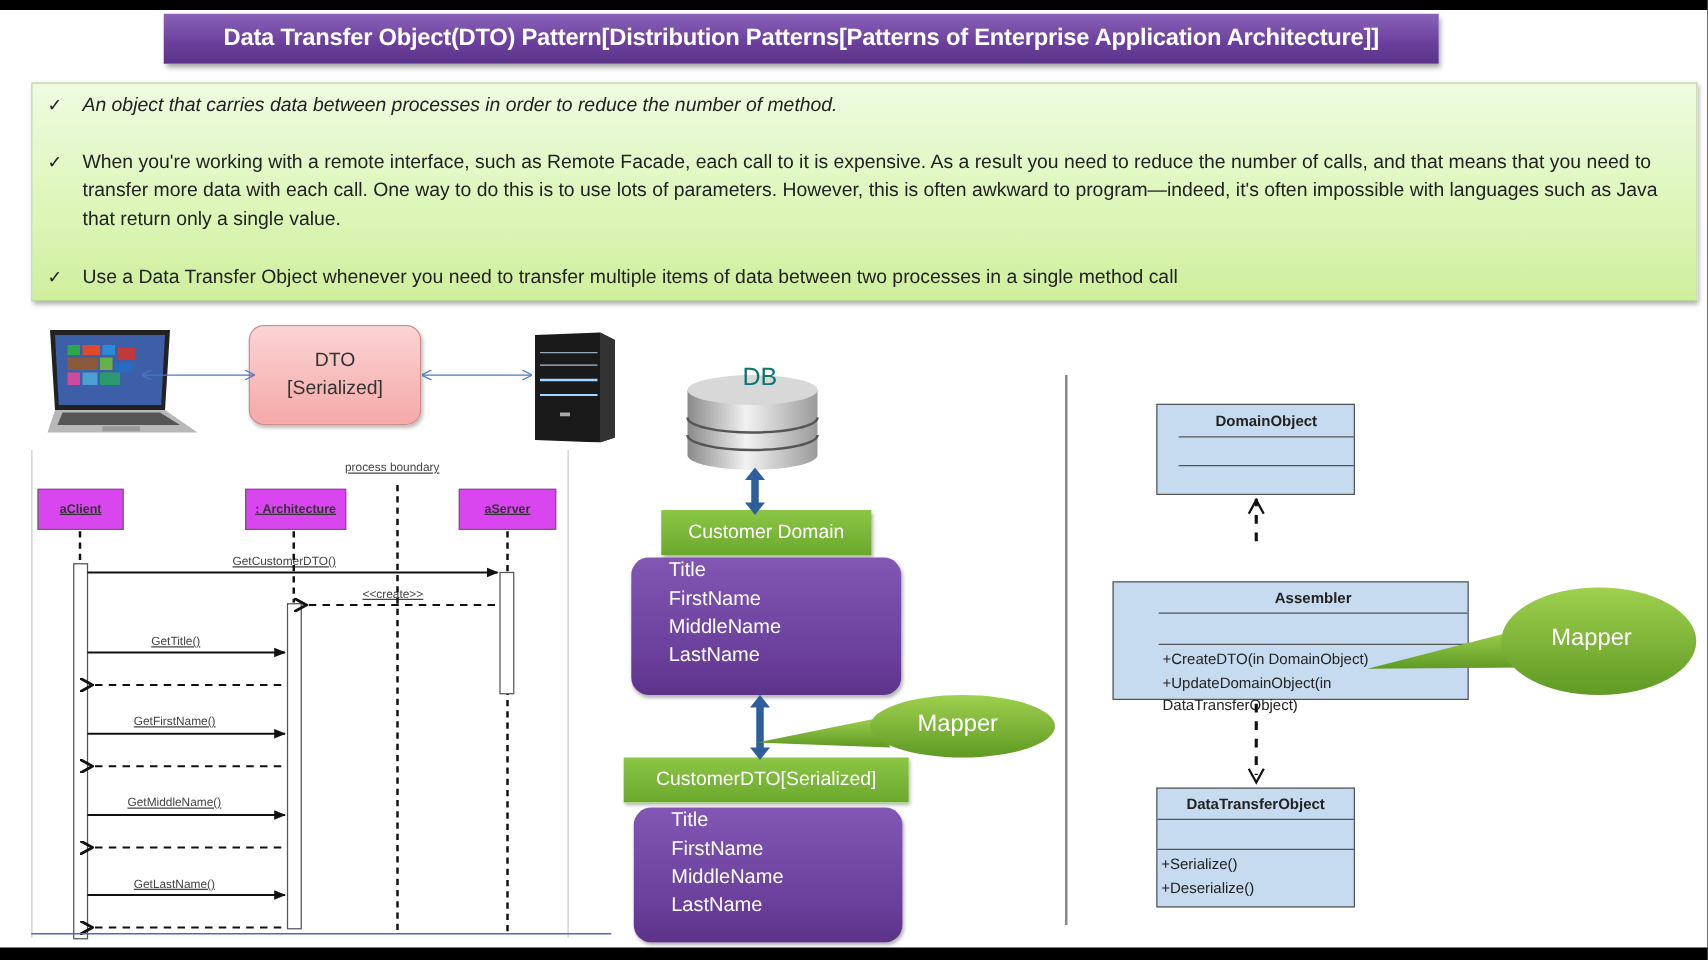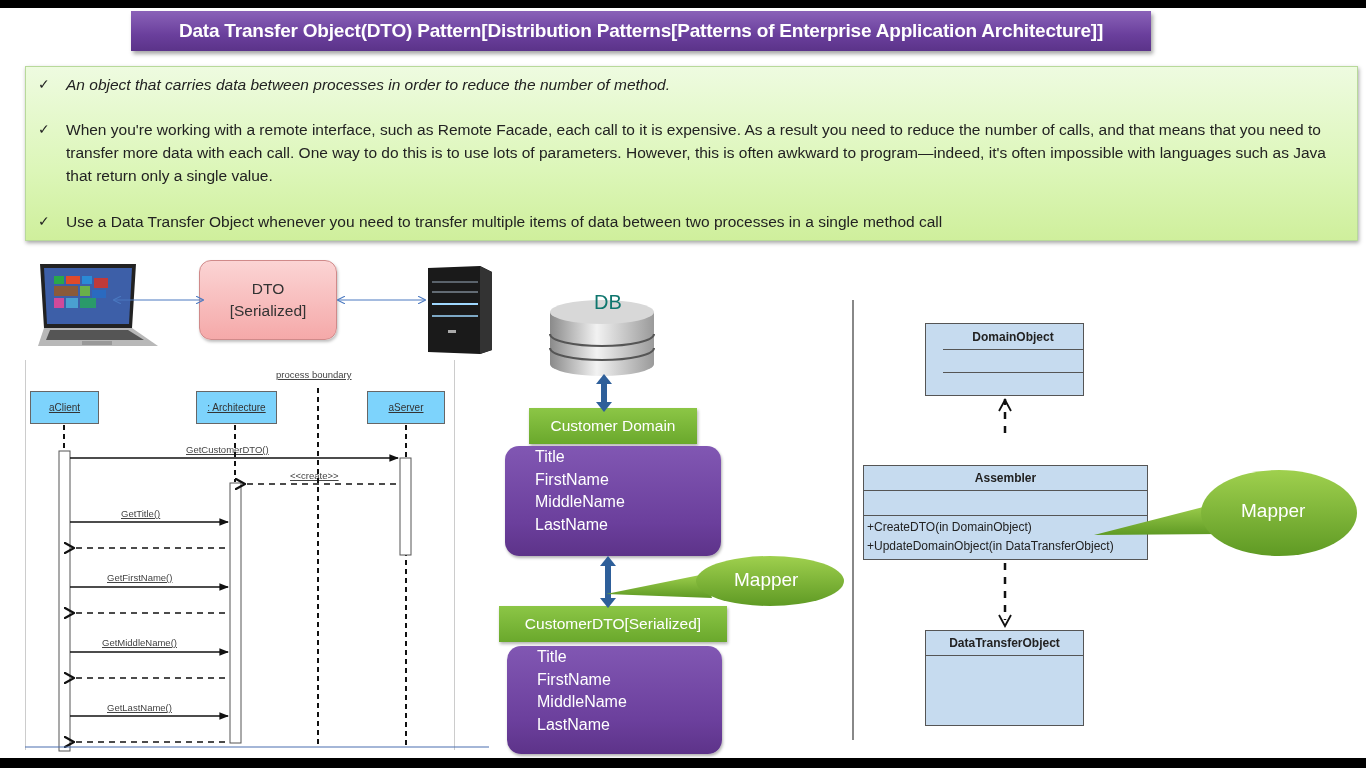--- a/index.html
+++ b/index.html
@@ -39,23 +39,23 @@
     box-shadow: 1px 2px 3px rgba(0,0,0,0.25);
     display: flex; flex-direction: column; align-items: center; justify-content: center;
     font-size: 15.5px; color: #333; line-height: 22px;
   }
   svg.overlay { position: absolute; left: 0; top: 0; width: 1366px; height: 750px; pointer-events: none; }
 
   
   .seq-frame { position: absolute; left: 25px; top: 352px; width: 430px; height: 390px; border-left: 1px solid #ccc; border-right: 1px solid #ccc; }
   .seq-label { position: absolute; font-size: 9.5px; color: #444; white-space: nowrap; text-decoration: underline; }
   .lifeline-box {
-    position: absolute; height: 33px; background: #7dd3fc; border: 1.5px solid #666;
+    position: absolute; height: 33px; background: #d946ef; border: 1.5px solid #666;
     display: flex; align-items: center; justify-content: center;
-    font-size: 10px; color: #333; text-decoration: underline;
+    font-size: 10px; color: #333; text-decoration: underline; font-weight: bold;
   }
 
   
   .db-label { position: absolute; left: 594px; top: 283px; font-size: 20px; color: #0f766e; }
   .green-label {
     position: absolute; background: linear-gradient(#8cc646, #6aa82c);
     color: #fff; font-size: 15.5px; display: flex; align-items: center; justify-content: center;
     box-shadow: 1px 2px 3px rgba(0,0,0,0.3);
   }
   .purple-box {
@@ -175,32 +175,36 @@
   </div>
 
   <div class="divider"></div>
 
   <div class="uml" style="left:925px; top:315px; width:159px; height:73px;padding-left:17px;">
     <div class="name" style="height:26px;">DomainObject</div>
     <div class="sect" style="height:23px;"></div>
     <div class="sect" style="height:22px;"></div>
   </div>
 
-  <div class="uml" style="left:863px; top:457px; width:285px; height:95px;">
+  <div class="uml" style="left:890px; top:457px; width:285px; height:95px;padding-left:36px;">
     <div class="name" style="height:25px;">Assembler</div>
     <div class="sect" style="height:25px;"></div>
     <div class="sect" style="padding-top:2px;">
       <div class="op">+CreateDTO(in DomainObject)</div>
       <div class="op">+UpdateDomainObject(in DataTransferObject)</div>
     </div>
   </div>
 
   <div class="uml" style="left:925px; top:622px; width:159px; height:96px;">
     <div class="name" style="height:25px;">DataTransferObject</div>
     <div class="sect" style="height:24px;"></div>
+    <div class="sect" style="padding-top:2px;">
+      <div class="op">+Serialize()</div>
+      <div class="op">+Deserialize()</div>
+    </div>
   </div>
 
   <svg class="overlay" viewBox="0 0 1366 750">
     <defs>
       <linearGradient id="callg" x1="0" y1="0" x2="0" y2="1">
         <stop offset="0" stop-color="#9fd04e"></stop>
           <stop offset="1" stop-color="#5f9a24"></stop>
       </linearGradient>
       <marker id="openarr" viewBox="0 0 10 10" refX="9" refY="5" markerWidth="8" markerHeight="8" orient="auto-start-reverse">
         <path d="M0,0 L10,5 L0,10" fill="none" stroke="#4a78c0" stroke-width="1.3"></path>

